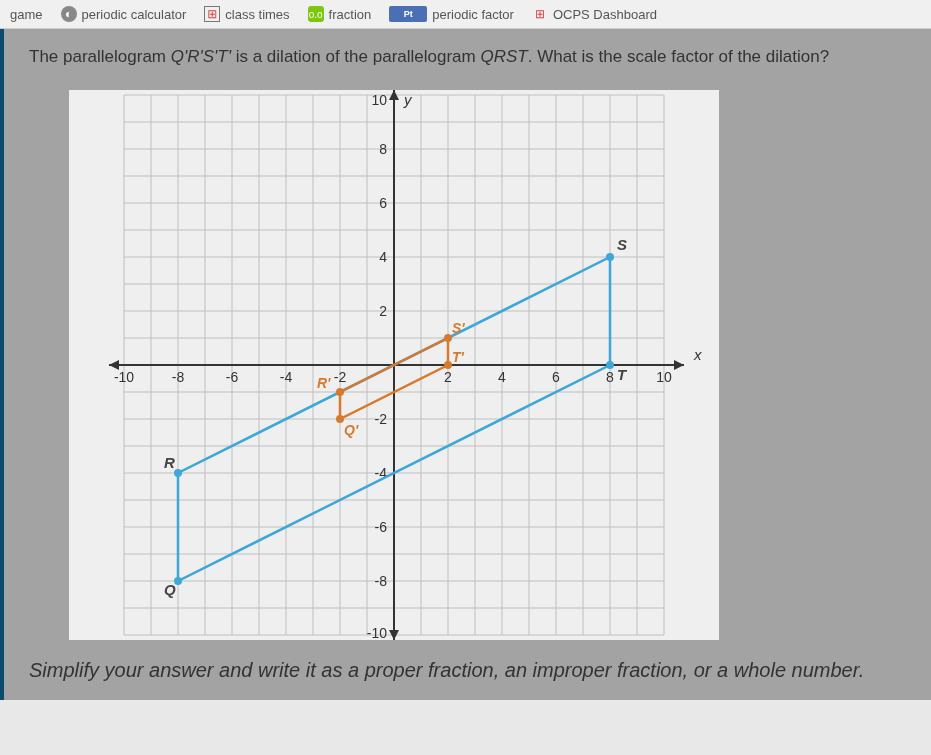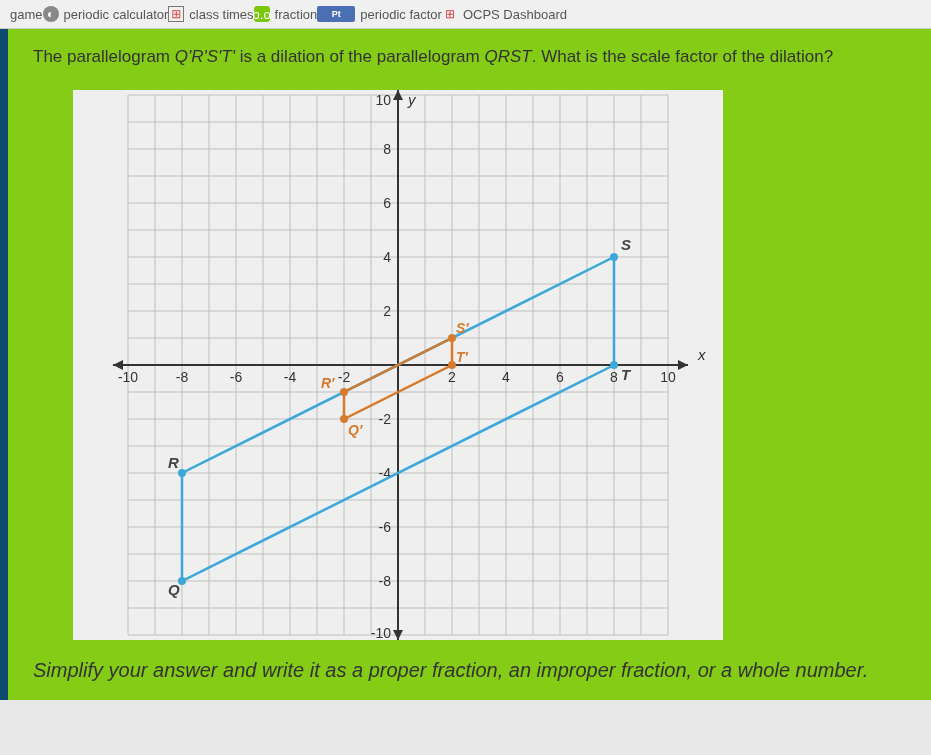--- a/index.html
+++ b/index.html
@@ -1,20 +1,21 @@
 <!DOCTYPE html>
 <html><head>
   <meta charset="utf-8">
   <style>
     * { margin: 0; padding: 0; box-sizing: border-box; }
     body { font-family: Arial, sans-serif; background: #e8e8e8; width: 931px; height: 755px; overflow: hidden; }
     
     .bookmark-bar {
       display: flex;
       align-items: center;
+      gap: 18px;
       padding: 6px 10px;
       background: #f0f0f0;
       border-bottom: 1px solid #ccc;
       font-size: 13px;
       color: #555;
     }
     .bookmark-item {
       display: flex;
       align-items: center;
       gap: 5px;
@@ -23,28 +24,28 @@
     .bookmark-icon {
       width: 16px;
       height: 16px;
       display: inline-flex;
       align-items: center;
       justify-content: center;
       font-size: 12px;
     }
     .icon-circle { background: #888; border-radius: 50%; color: white; width: 16px; height: 16px; }
     .icon-square { border: 1px solid #777; color: #d44; }
-    .icon-duo { background: #7ac70c; border-radius: 3px; color: #fff; font-size: 13px; }
+    .icon-duo { background: #7ac70c; border-radius: 3px; color: #fff; font-size: 10px; }
     .icon-pt { background: #4a6fb5; color: white; border-radius: 2px; font-size: 9px; font-weight: bold; padding: 1px 19px; }
     .icon-ocps { color: #d44; }
     
     .content-area {
       padding: 15px 25px;
-      background: #84cc16;
-      border-left: 8px solid #0c4a6e;
+      background: #a3a3a3;
+      border-left: 4px solid #0c4a6e;
     }
     
     .question-text {
       font-size: 17px;
       color: #333;
       line-height: 1.5;
       margin-bottom: 20px;
     }
     .question-text .italic { font-style: italic; font-weight: 500; }
     

